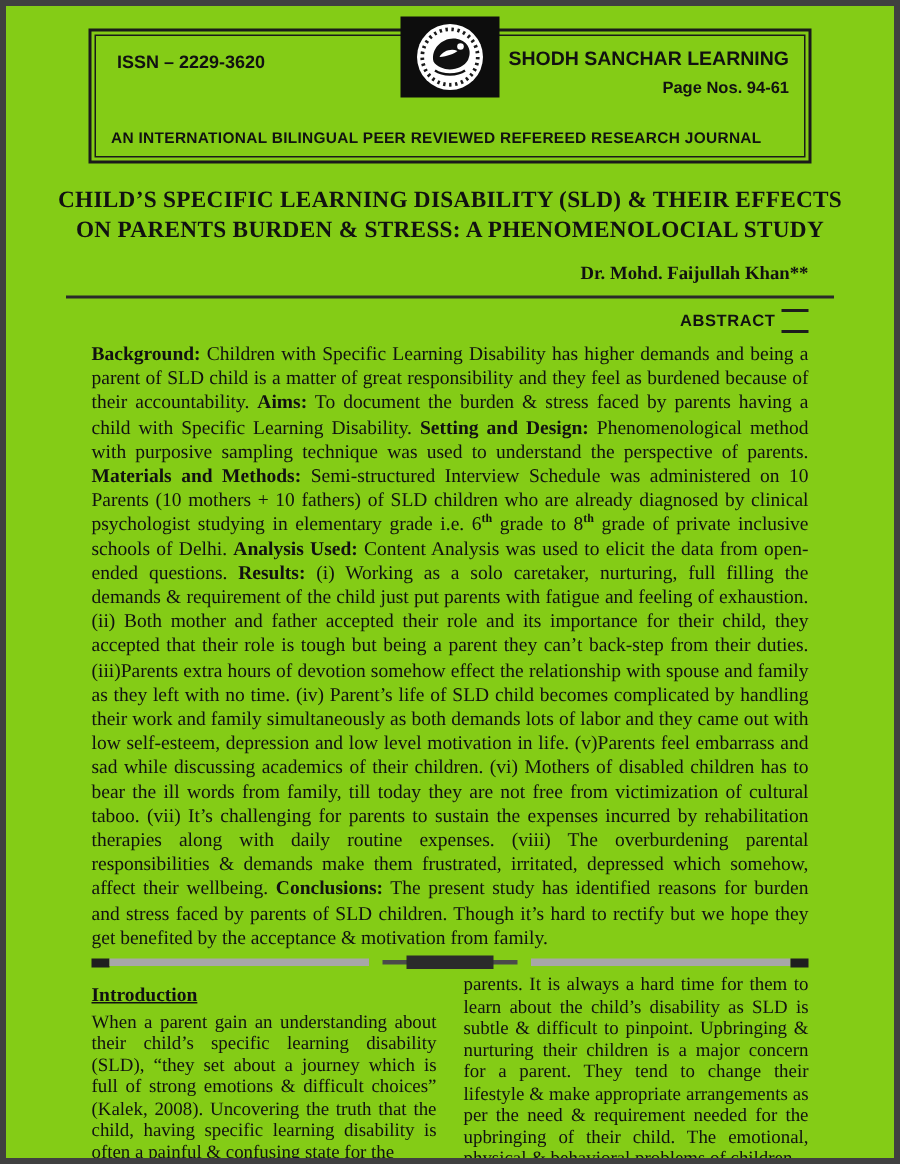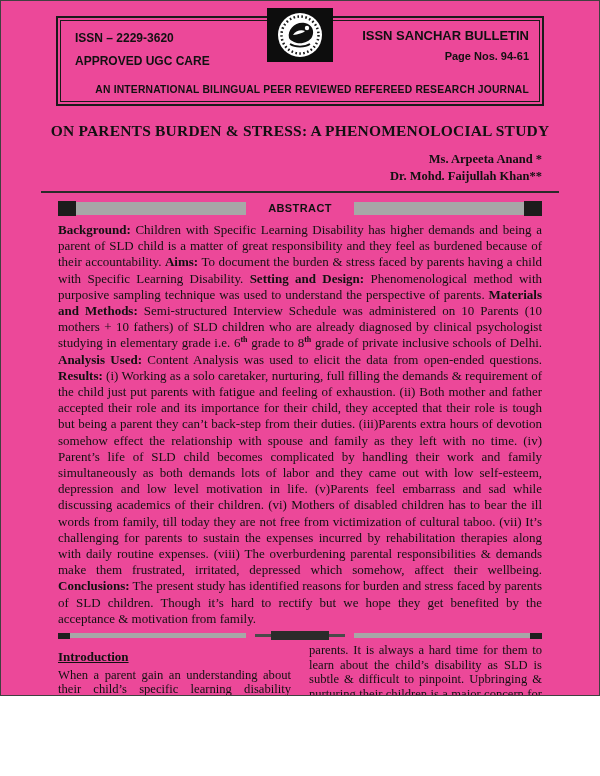--- a/index.html
+++ b/index.html
@@ -3,43 +3,43 @@
 <meta charset="utf-8">
 <style>
   :root{
     --bar-gray:#a7a7a7;
     --box-gray:#c2c2c2;
     --ink:#111111;
   }
   *{margin:0;padding:0;box-sizing:border-box;}
   html,body{background:#ffffff;}
   .page{
-    width:600px;height:696px;overflow:hidden;position:relative;
-    background:#ec4899;border:1px solid #404040;
+    width:600px;height:776px;overflow:hidden;position:relative;
+    background:#84cc16;border:4px solid #404040;
     font-family:"Liberation Serif",serif;color:var(--ink);
   }
   
   .header-wrap{position:relative;margin:15px 55px 0;height:90px;}
   .header-box{position:absolute;inset:0;border:2px solid #1a1a1a;padding:2px;}
   .hb-inner{border:1px solid #1a1a1a;height:100%;display:flex;flex-direction:column;justify-content:space-between;padding:7px 10px 5px;}
   .hb-row{display:flex;justify-content:space-between;}
   .hb-left{font-family:"Liberation Sans",sans-serif;font-weight:bold;font-size:12px;padding-left:4px;padding-top:3px;}
   .hb-left .issn{margin-bottom:9px;}
   .hb-right{text-align:right;font-family:"Liberation Sans",sans-serif;font-weight:bold;}
   .hb-right .jname{font-size:13px;}
   .hb-right .iline{font-size:11.5px;margin-top:2px;}
   .hb-right .pnos{font-size:11px;margin-top:7px;}
-  .hb-tagline{text-align:right;font-family:"Liberation Sans",sans-serif;font-weight:bold;font-size:10.3px;letter-spacing:.2px;padding-bottom:1px;}
+  .hb-tagline{text-align:left;font-family:"Liberation Sans",sans-serif;font-weight:bold;font-size:10.3px;letter-spacing:.2px;padding-bottom:1px;}
   .logo-box{position:absolute;left:50%;top:-8px;transform:translateX(-50%);width:66px;height:54px;background:#0d0d0d;display:flex;align-items:center;justify-content:center;}
   
   .title{margin-top:15px;text-align:center;font-weight:bold;font-size:15.5px;line-height:20px;letter-spacing:.2px;}
   .authors{margin:10px 57px 0;text-align:right;font-weight:bold;font-size:12.5px;line-height:17px;}
   .rule-authors{margin:6px 40px 0;border-top:2px solid #2a2a2a;}
   
-  .abstract-bar{margin:7px 57px 0;display:flex;align-items:center;height:16px;}
+  .abstract-bar{margin:7px 57px 0;display:flex;align-items:flex-end;height:16px;flex-direction:column;}
   .abstract-bar .sq{width:18px;height:15px;background:#1c1c1c;}
   .abstract-bar .bar{flex:1;height:13px;background:var(--bar-gray);}
   .abstract-bar .label{padding:0 22px;font-family:"Liberation Sans",sans-serif;font-weight:bold;font-size:11px;letter-spacing:.4px;}
   .abstract-text{margin:6px 57px 0;font-size:13px;line-height:16.2px;text-align:justify;}
   .abstract-text sup{font-size:8px;line-height:0;font-weight:bold;}
   .keywords{margin:0 57px;font-size:13px;line-height:16.2px;font-style:italic;}
   .keywords b{font-style:italic;}
   
   .divider{margin:4px 57px 0;display:flex;align-items:center;height:9px;}
   .divider .dsq{width:12px;height:6px;background:#1f1f1f;}
@@ -56,47 +56,46 @@
 <body>
 
 <div class="page">
 
   <div class="header-wrap">
     <div class="header-box">
       <div class="hb-inner">
         <div class="hb-row">
           <div class="hb-left">
             <div class="issn">ISSN – 2229-3620</div>
-            <div>APPROVED UGC CARE</div>
           </div>
           <div class="hb-right">
-            <div class="jname">ISSN SANCHAR BULLETIN</div>
+            <div class="jname">SHODH SANCHAR LEARNING</div>
             <div class="pnos">Page Nos. 94-61</div>
           </div>
         </div>
         <div class="hb-tagline">AN INTERNATIONAL BILINGUAL PEER REVIEWED REFEREED RESEARCH JOURNAL</div>
       </div>
     </div>
     <div class="logo-box">
       <svg width="48" height="48" viewBox="0 0 48 48">
         <circle cx="24" cy="24" r="22" fill="#ffffff"></circle>
         <circle cx="24" cy="24" r="18.5" fill="none" stroke="#1a1a1a" stroke-width="2.5" stroke-dasharray="1.6 2.4"></circle>
         <path d="M13,27 C11,18 20,10 29,12 C36,13.5 39,20 36,26 C33,31.5 24,34 18,31 C15.5,29.8 13.8,28.8 13,27 Z" fill="#101010"></path>
         <path d="M17,24 C19,20 25,18 29,20 C27,22 22,23.5 17,24 Z" fill="#ffffff"></path>
         <circle cx="31" cy="17" r="2.2" fill="#ffffff"></circle>
         <path d="M14,33 C19,36.5 29,36.5 34,33" fill="none" stroke="#101010" stroke-width="1.6"></path>
       </svg>
     </div>
   </div>
 
   <div class="title">
+    <div>CHILD’S SPECIFIC LEARNING DISABILITY (SLD) &amp; THEIR EFFECTS</div>
     <div>ON PARENTS BURDEN &amp; STRESS: A PHENOMENOLOCIAL STUDY</div>
   </div>
   <div class="authors">
-    <div>Ms. Arpeeta Anand *</div>
     <div>Dr. Mohd. Faijullah Khan**</div>
   </div>
   <div class="rule-authors"></div>
 
   <div class="abstract-bar">
     <div class="sq"></div>
     <div class="bar"></div>
     <div class="label">ABSTRACT</div>
     <div class="bar"></div>
     <div class="sq"></div>

